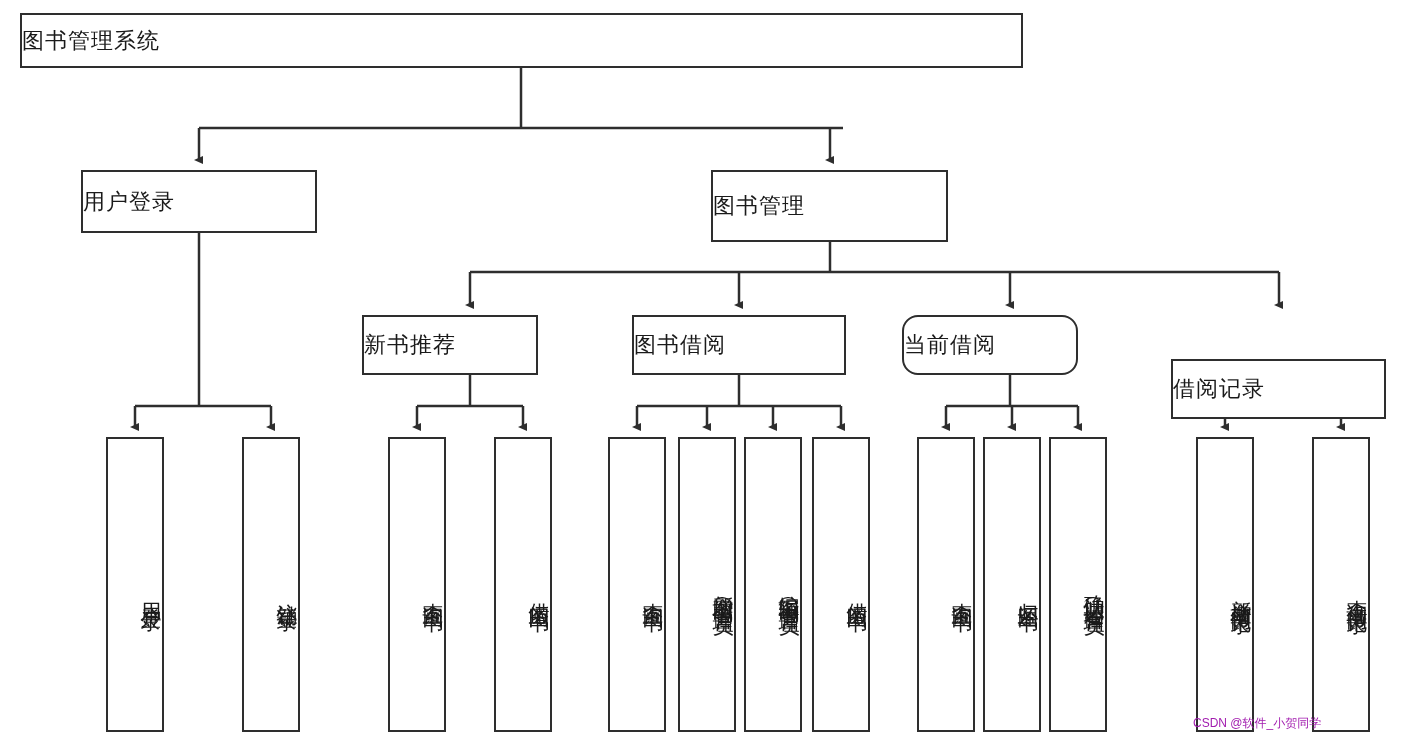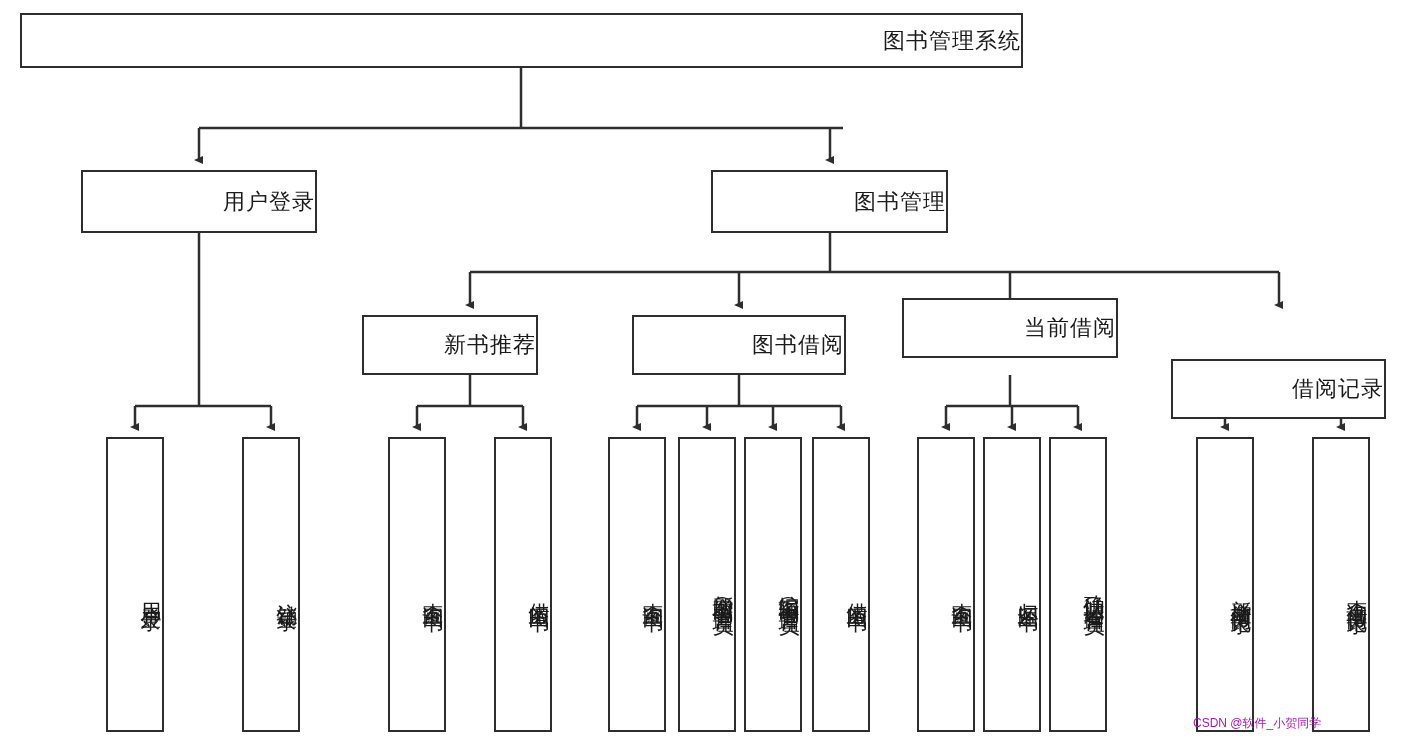--- a/index.html
+++ b/index.html
@@ -17,21 +17,21 @@
     background: #ffffff;
     overflow: hidden;
   }
   .node {
     position: absolute;
     box-sizing: border-box;
     border: 2px solid #2e2e2e;
     background: #ffffff;
     display: flex;
     align-items: center;
-    justify-content: flex-end;
+    justify-content: flex-start;
     color: #1a1a1a;
   }
   .node.horiz {
     font-size: 22px;
     letter-spacing: 1px;
   }
   .node.vert {
     writing-mode: vertical-rl;
     text-orientation: upright;
     font-size: 21px;
@@ -119,31 +119,31 @@
     </g>
   </svg>
 
   <div class="node horiz" style="left:20px; top:13px; width:1003px; height:55px;">
     <span>图书管理系统</span>
   </div>
 
   <div class="node horiz" style="left:81px; top:170px; width:236px; height:63px;">
     <span>用户登录</span>
   </div>
-  <div class="node horiz" style="left:711px; top:170px; width:237px; height:63px;">
+  <div class="node horiz" style="left:711px; top:170px; width:237px; height:72px;">
     <span>图书管理</span>
   </div>
 
   <div class="node horiz" style="left:362px; top:315px; width:176px; height:60px;">
     <span>新书推荐</span>
   </div>
   <div class="node horiz" style="left:632px; top:315px; width:214px; height:60px;">
     <span>图书借阅</span>
   </div>
-  <div class="node horiz" style="left:902px; top:298px; width:216px; height:60px;">
+  <div class="node horiz" style="left:902px; top:315px; width:176px; height:60px;border-radius:16px;">
     <span>当前借阅</span>
   </div>
   <div class="node horiz" style="left:1171px; top:315px; width:215px; height:60px;margin-top:44px;">
     <span>借阅记录</span>
   </div>
 
   <div class="node vert" style="left:106px; top:437px; width:58px; height:295px;">
     <span>用户登录</span>
   </div>
   <div class="node vert" style="left:242px; top:437px; width:58px; height:295px;">

